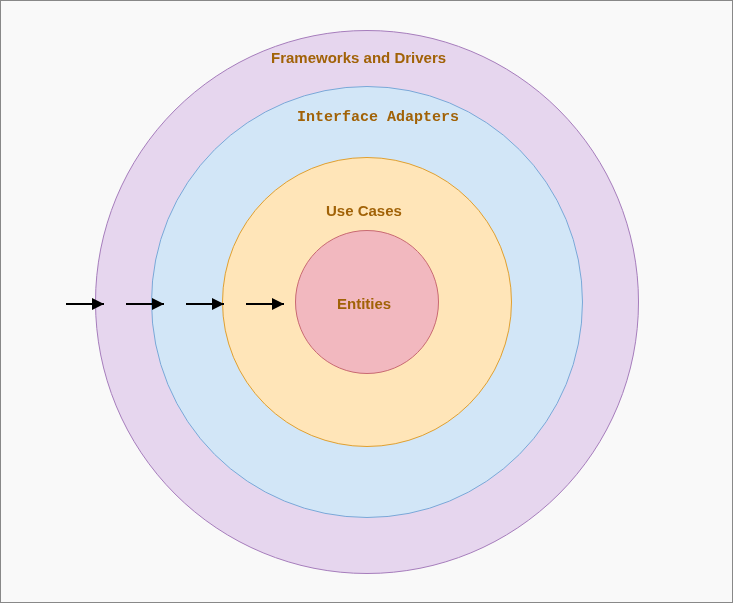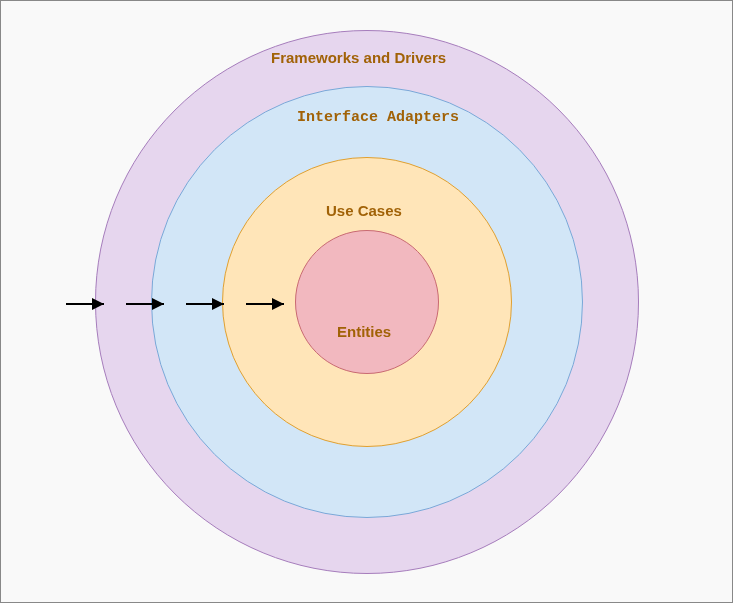--- a/index.html
+++ b/index.html
@@ -57,21 +57,21 @@
       position: absolute;
       font-size: 15px;
       font-weight: bold;
       color: #a16207;
       text-align: center;
       white-space: nowrap;
     }
     .l-outer { left: 270px; top: 48px; }
     .l-second { left: 296px; top: 108px; font-family: Liberation Mono, monospace; }
     .l-third { left: 325px; top: 176px; margin-top: 25px; }
-    .l-inner { left: 336px; top: 294px; margin-top: 28px; }
+    .l-inner { left: 336px; top: 294px; }
     .arrows {
       position: absolute;
       left: 63px;
       top: 293px;
     }
   </style>
 </head>
 <body>
 
 <div class="frame">

